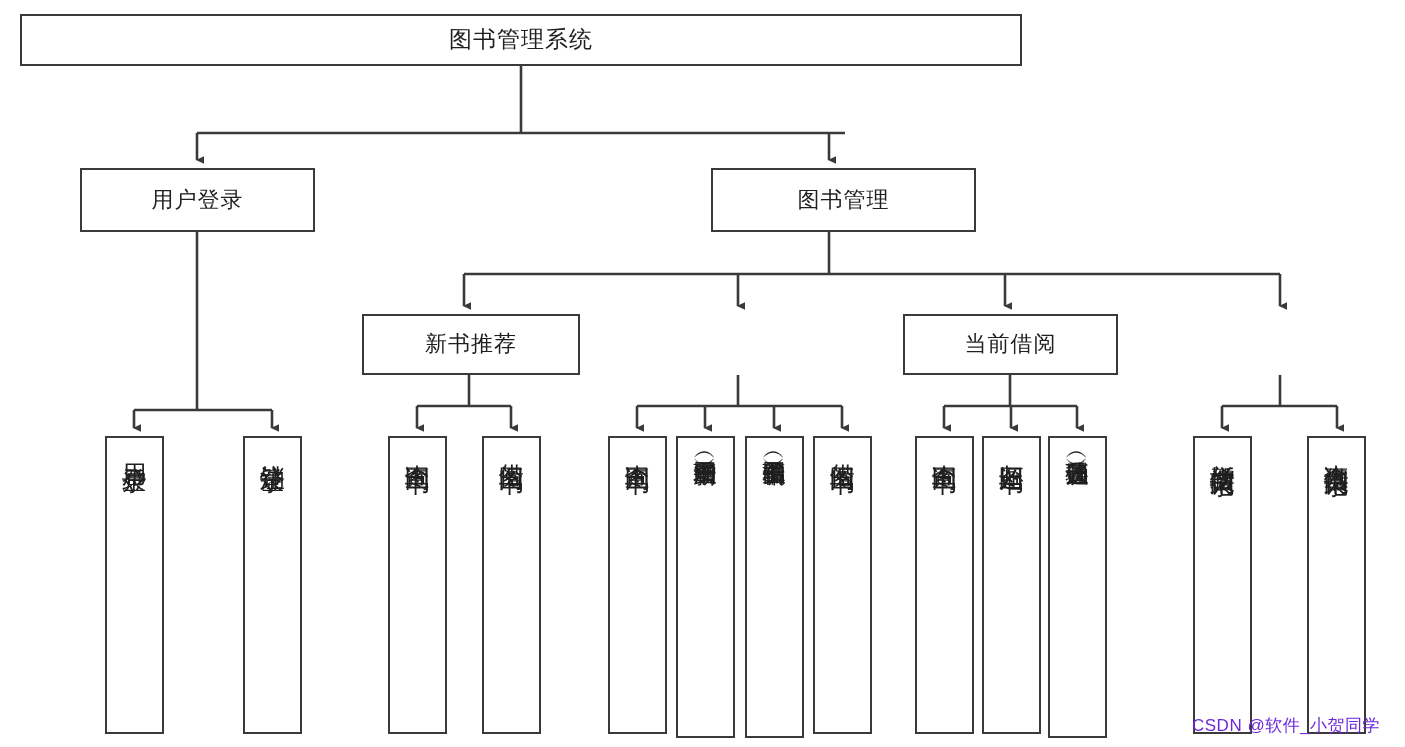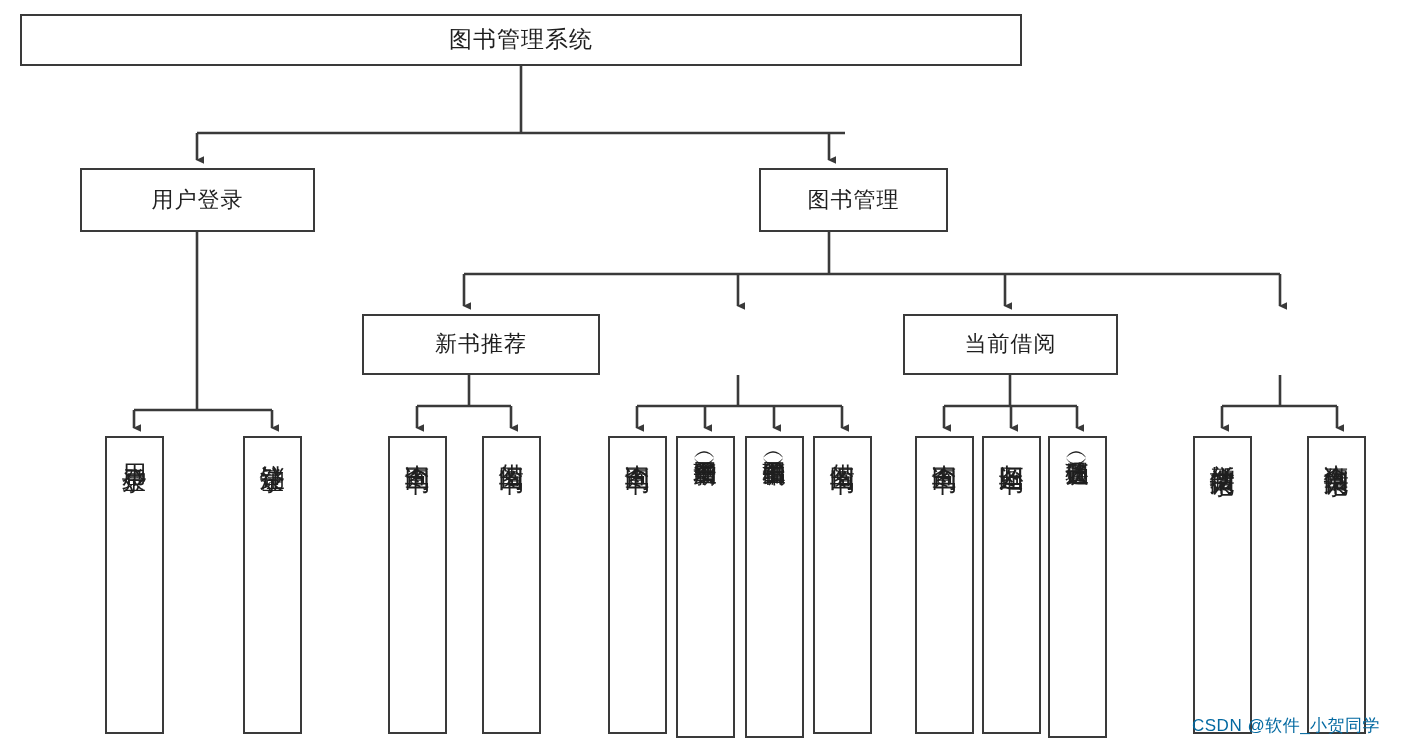--- a/index.html
+++ b/index.html
@@ -63,21 +63,21 @@
   }
   .node.vnarrow {
     font-size: 23px;
     letter-spacing: 0px;
   }
   .watermark {
     position: absolute;
     left: 1192px;
     top: 714px;
     font-size: 17px;
-    color: #0369a1;
+    color: #6d28d9;
     white-space: nowrap;
     z-index: 6;
     letter-spacing: 0.5px;
   }
 </style>
 </head>
 <body>
 
 <div id="canvas">
 
@@ -132,25 +132,25 @@
   </svg>
 
   <div class="node h root" style="left:20px; top:14px; width:1002px; height:52px;">
     <span>图书管理系统</span>
   </div>
 
   <div class="node h" style="left:80px; top:168px; width:235px; height:64px;">
     <span>用户登录</span>
   </div>
 
-  <div class="node h" style="left:711px; top:168px; width:189px; height:64px;margin-left:48px;">
+  <div class="node h" style="left:711px; top:168px; width:265px; height:64px;">
     <span>图书管理</span>
   </div>
 
-  <div class="node h" style="left:362px; top:314px; width:238px; height:61px;">
+  <div class="node h" style="left:362px; top:314px; width:218px; height:61px;">
     <span>新书推荐</span>
   </div>
 
 
   <div class="node h" style="left:903px; top:314px; width:215px; height:61px;">
     <span>当前借阅</span>
   </div>
 
 
   <div class="node v" style="left:105px; top:436px; width:59px; height:298px;">

